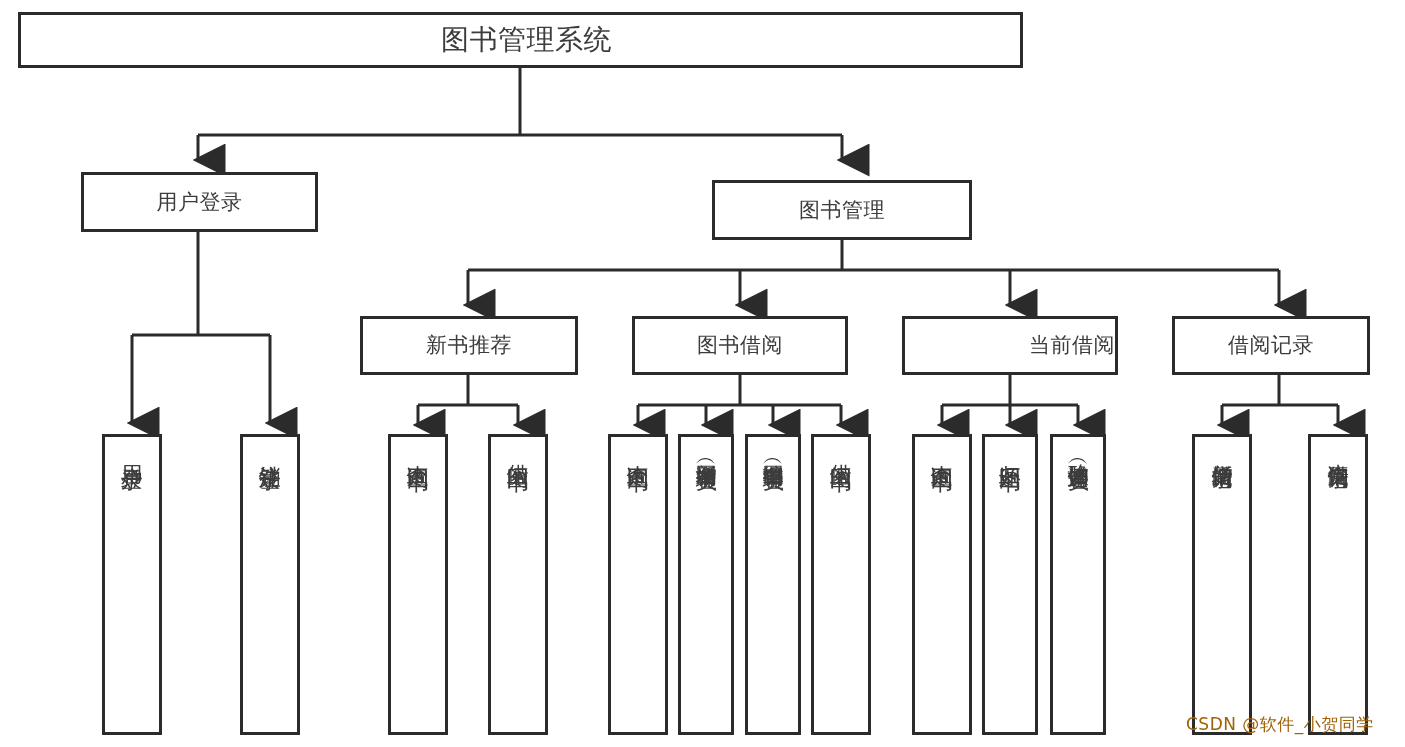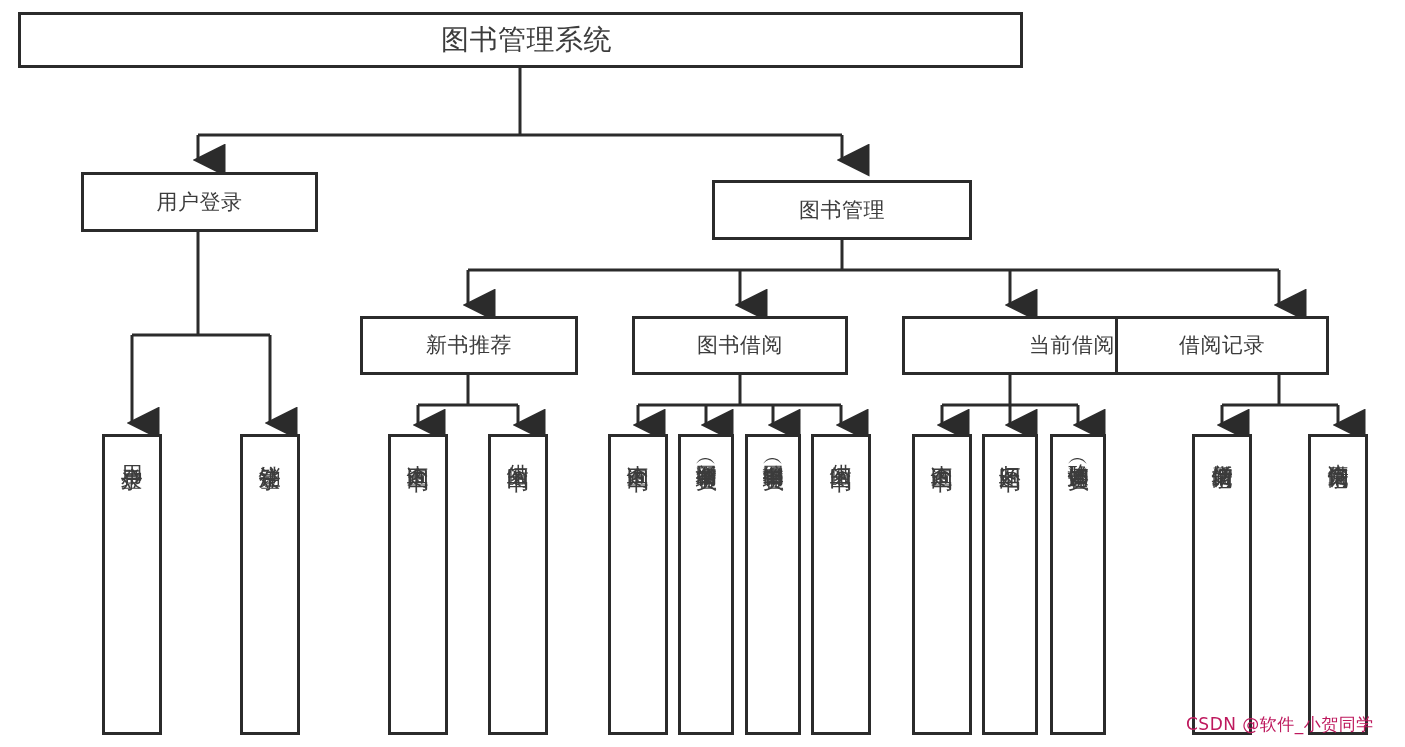--- a/index.html
+++ b/index.html
@@ -65,21 +65,21 @@
   }
   .node.leaf.tall-text .label {
     font-size: 21px;
     letter-spacing: 1px;
   }
   #watermark {
     position: absolute;
     left: 1186px;
     top: 713px;
     font-size: 17px;
-    color: #be185d;
+    color: #a16207;
     letter-spacing: 0.5px;
     white-space: nowrap;
     z-index: 3;
   }
 </style>
 </head>
 <body>
 
 <div id="diagram">
 
@@ -148,21 +148,21 @@
 
   <div class="node mid" style="left:360px; top:316px; width:218px; height:59px;">
     <span class="label">新书推荐</span>
   </div>
   <div class="node mid" style="left:632px; top:316px; width:216px; height:59px;">
     <span class="label">图书借阅</span>
   </div>
   <div class="node mid" style="left:902px; top:316px; width:216px; height:59px;justify-content:flex-end;">
     <span class="label">当前借阅</span>
   </div>
-  <div class="node mid" style="left:1115px; top:316px; width:214px; height:59px;">
+  <div class="node mid" style="left:1172px; top:316px; width:198px; height:59px;">
     <span class="label">借阅记录</span>
   </div>
 
   <div class="node leaf" style="left:102px; top:434px; width:60px; height:301px;">
     <span class="label">用户登录</span>
   </div>
   <div class="node leaf" style="left:240px; top:434px; width:60px; height:301px;">
     <span class="label">注销登录</span>
   </div>
 

